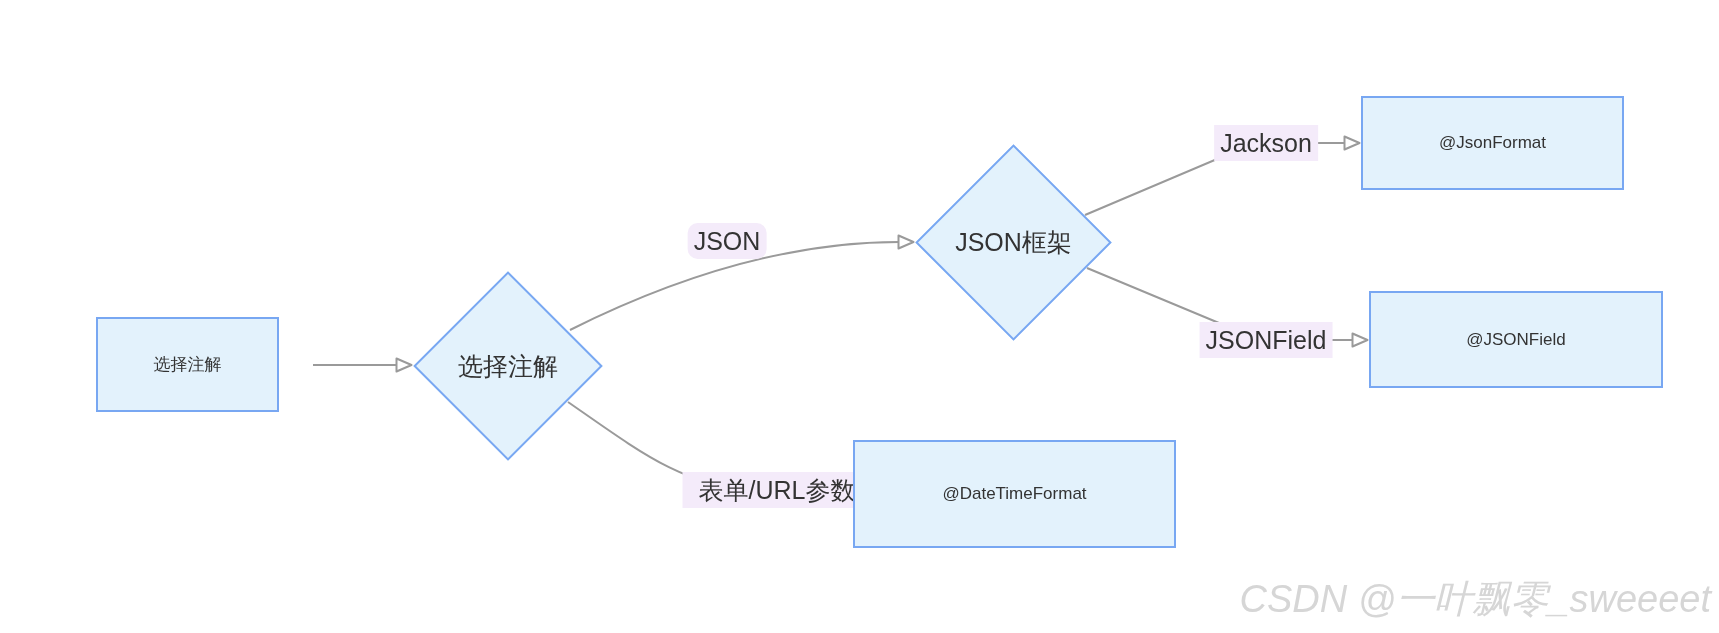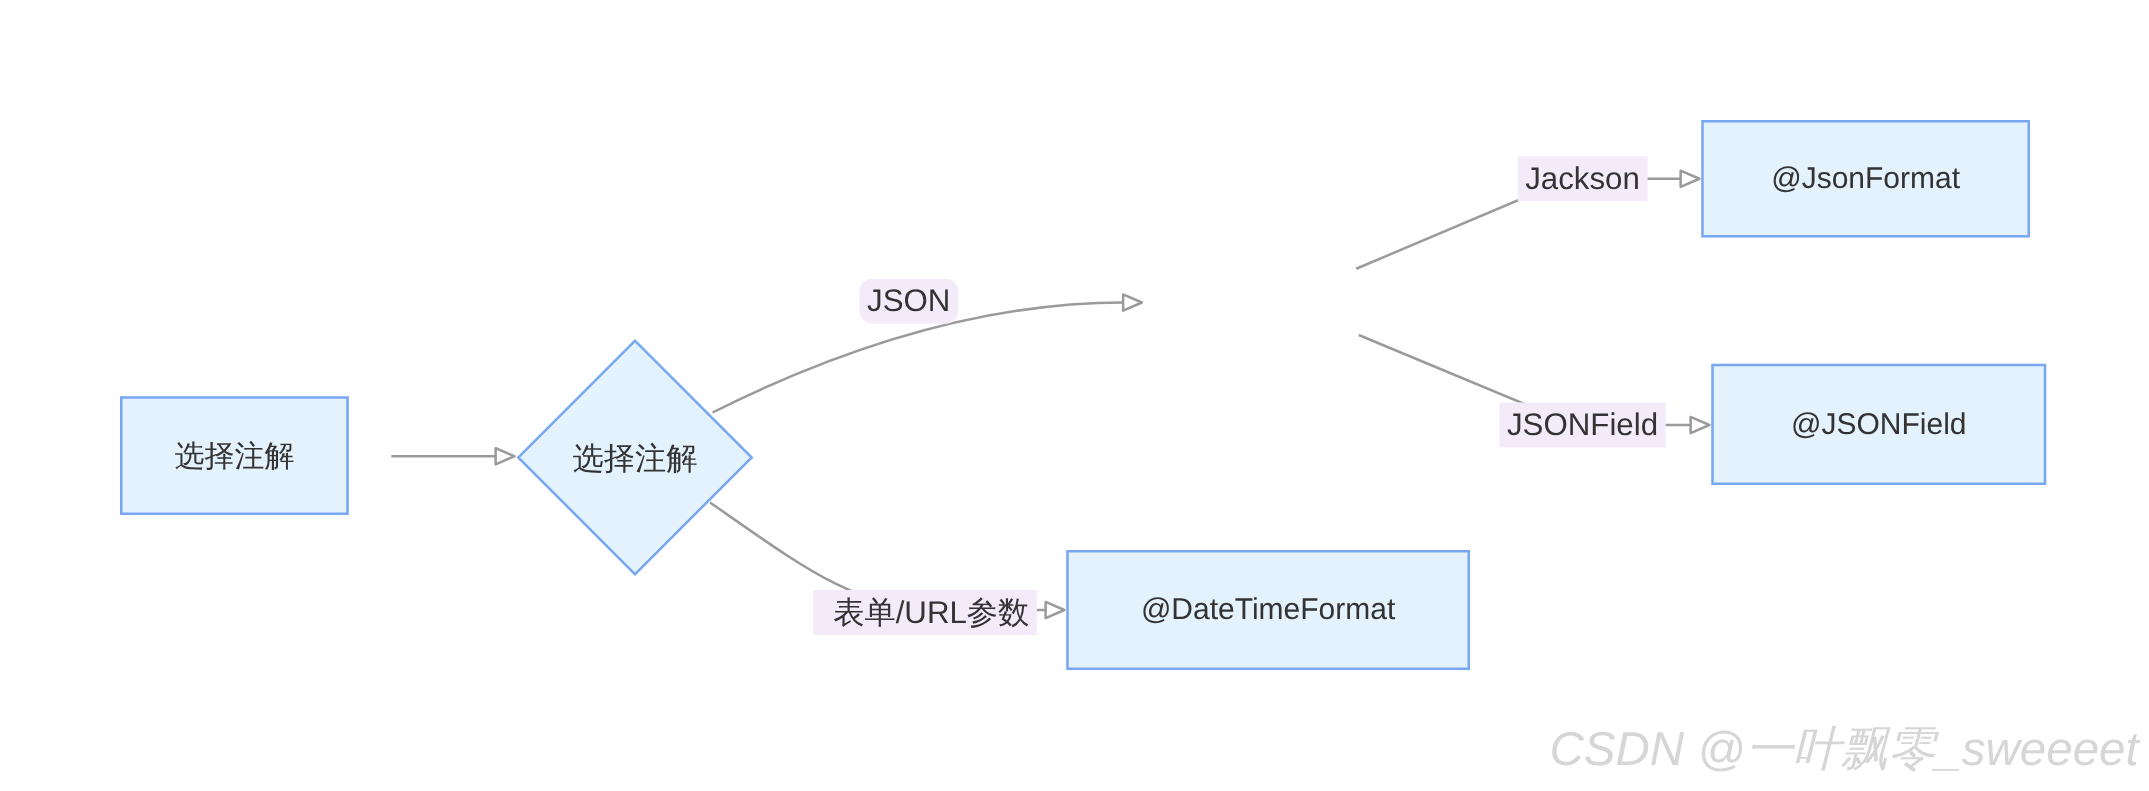--- a/index.html
+++ b/index.html
@@ -20,21 +20,21 @@
     color:var(--text);
   }
   .edges{position:absolute;left:0;top:0;width:1719px;height:633px;}
   .edges path{stroke:var(--edge);stroke-width:2;fill:none;}
   .node{
     position:absolute;
     display:flex;align-items:center;justify-content:center;
     background:var(--node-fill);
     border:2.5px solid var(--node-border);
     box-sizing:border-box;
-    font-size:24px;
+    font-size:17px;
     text-align:center;
   }
   .diamond-wrap{position:absolute;}
   .diamond-shape{
     position:absolute;inset:0;
     background:var(--node-fill);
     border:2.5px solid var(--node-border);
     box-sizing:border-box;
     transform:rotate(45deg);
   }
@@ -74,41 +74,45 @@
       </marker>
     </defs>
     <path d="M 313 365 L 397 365" marker-end="url(#arrowhead)"></path>
     <path d="M 570 330 C 680 275 790 242 899 242" marker-end="url(#arrowhead)"></path>
     <path d="M 568 402 C 640 452 686 488 752 488 L 837 488" marker-end="url(#arrowhead)"></path>
     <path d="M 1085 215 L 1243 148 Q 1262 143 1284 143 L 1345 143" marker-end="url(#arrowhead)"></path>
     <path d="M 1087 268 L 1243 333 Q 1262 340 1284 340 L 1353 340" marker-end="url(#arrowhead)"></path>
   </svg>
 
   <div class="edge-label" style="left:727px;top:241px;border-radius:10px;">JSON</div>
-  <div class="edge-label" style="left:740px;top:490px;padding-left:16px;">表单/URL参数</div>
+  <div class="edge-label" style="left:772px;top:490px;padding-left:16px;">表单/URL参数</div>
   <div class="edge-label" style="left:1266px;top:143px;">Jackson</div>
   <div class="edge-label" style="left:1266px;top:340px;">JSONField</div>
 
   <div class="node" style="left:96px;top:317px;width:183px;height:95px;">
     <span>选择注解</span>
   </div>
 
   <div class="node" style="left:1361px;top:96px;width:263px;height:94px;">
     <span>@JsonFormat</span>
   </div>
 
-  <div class="node" style="left:1369px;top:291px;width:268px;height:97px;justify-content:center;">
+  <div class="node" style="left:1369px;top:291px;width:294px;height:97px;justify-content:center;">
     <span>@JSONField</span>
   </div>
 
-  <div class="node" style="left:853px;top:440px;width:323px;height:96px;">
+  <div class="node" style="left:853px;top:440px;width:323px;height:108px;">
     <span>@DateTimeFormat</span>
   </div>
 
   <div class="diamond-wrap" style="left:441px;top:299px;width:134px;height:134px;">
     <div class="diamond-shape"></div>
     <div class="diamond-text">选择注解</div>
   </div>
 
+  <div class="diamond-wrap" style="left:944px;top:173px;width:139px;height:139px;">
+    <div class="diamond-shape"></div>
+    <div class="diamond-text">JSON框架</div>
+  </div>
 
   <div class="watermark">CSDN @一叶飘零_sweeeet</div>
 
 </div>
 
 </body></html>

